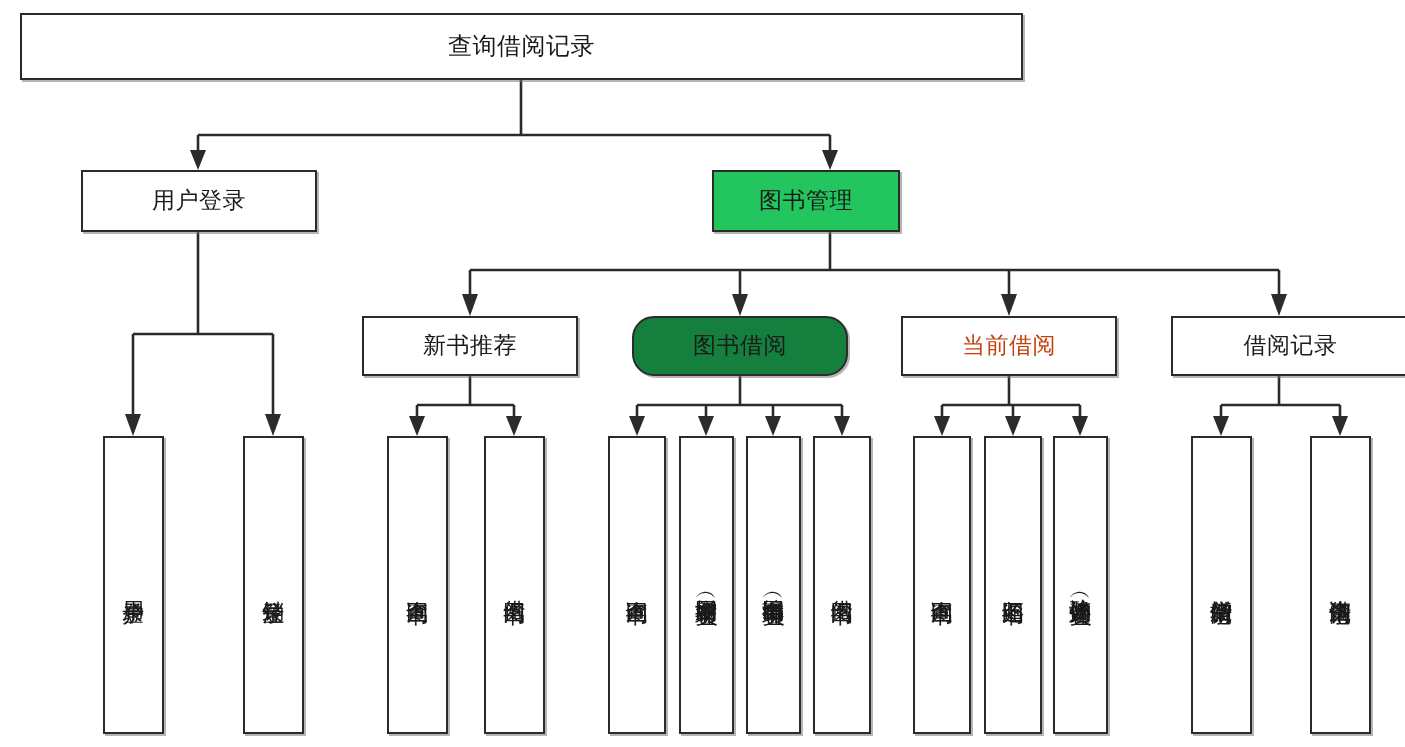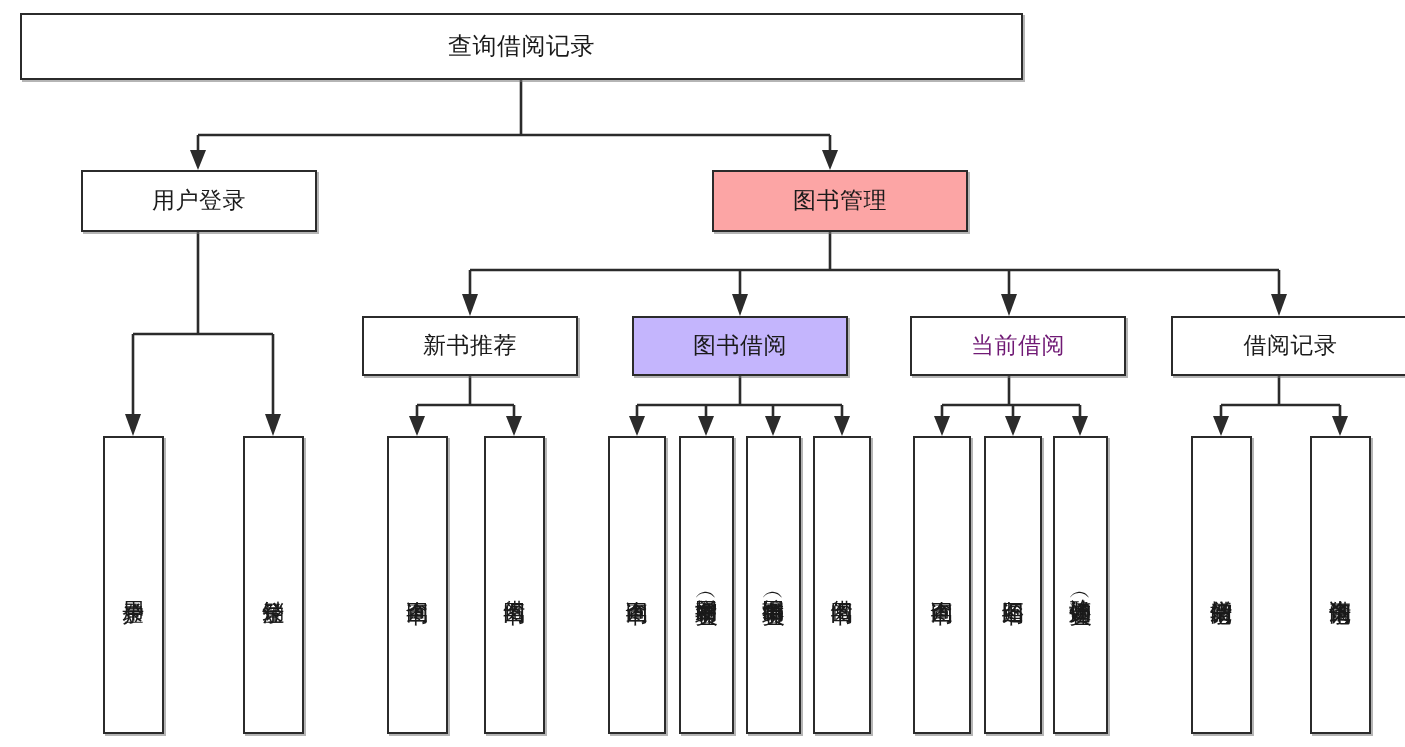--- a/index.html
+++ b/index.html
@@ -154,30 +154,30 @@
     <polygon class="arrow" points="1332,416 1348,416 1340,436" fill="#2b2b2b"></polygon>
   </svg>
 
   <div id="nodes">
       <div class="node root h" style="left: 20px; top: 13px; width: 1003px; height: 67px; border-color: rgb(43, 43, 43); background: rgb(255, 255, 255); color: rgb(26, 26, 26);">
         <span class="label">查询借阅记录</span>
       </div>
       <div class="node h" style="left: 81px; top: 170px; width: 236px; height: 62px; border-color: rgb(43, 43, 43); background: rgb(255, 255, 255); color: rgb(26, 26, 26);">
         <span class="label">用户登录</span>
       </div>
-      <div class="node h" style="left: 712px; top: 170px; width: 256px; height: 62px; border-color: rgb(43, 43, 43); background: #fca5a5; color: rgb(26, 26, 26);">
+      <div class="node h" style="left: 712px; top: 170px; width: 188px; height: 62px; border-color: rgb(43, 43, 43); background: #22c55e; color: rgb(26, 26, 26);">
         <span class="label">图书管理</span>
       </div>
       <div class="node h" style="left: 362px; top: 316px; width: 216px; height: 60px; border-color: rgb(43, 43, 43); background: rgb(255, 255, 255); color: rgb(26, 26, 26);">
         <span class="label">新书推荐</span>
       </div>
-      <div class="node h" style="left: 632px; top: 316px; width: 216px; height: 60px; border-color: rgb(43, 43, 43); background: #c4b5fd; color: rgb(26, 26, 26);">
+      <div class="node h" style="left: 632px; top: 316px; width: 216px; height: 60px; border-color: rgb(43, 43, 43); background: #15803d; color: rgb(26, 26, 26); border-radius: 22px;">
         <span class="label">图书借阅</span>
       </div>
-      <div class="node h" style="left: 901px; top: 316px; width: 216px; height: 60px; border-color: rgb(43, 43, 43); background: rgb(255, 255, 255); color: #701a75; margin-left: 9px;">
+      <div class="node h" style="left: 901px; top: 316px; width: 216px; height: 60px; border-color: rgb(43, 43, 43); background: rgb(255, 255, 255); color: #c2410c;">
         <span class="label">当前借阅</span>
       </div>
       <div class="node h" style="left: 1171px; top: 316px; width: 239px; height: 60px; border-color: rgb(43, 43, 43); background: rgb(255, 255, 255); color: rgb(26, 26, 26);">
         <span class="label">借阅记录</span>
       </div>
       <div class="node v" style="left: 103px; top: 436px; width: 61px; height: 298px; border-color: rgb(43, 43, 43); background: rgb(255, 255, 255); color: rgb(26, 26, 26);">
         <span class="label">用户登录</span>
       </div>
       <div class="node v" style="left: 243px; top: 436px; width: 61px; height: 298px; border-color: rgb(43, 43, 43); background: rgb(255, 255, 255); color: rgb(26, 26, 26);">
         <span class="label">注销登录</span>

